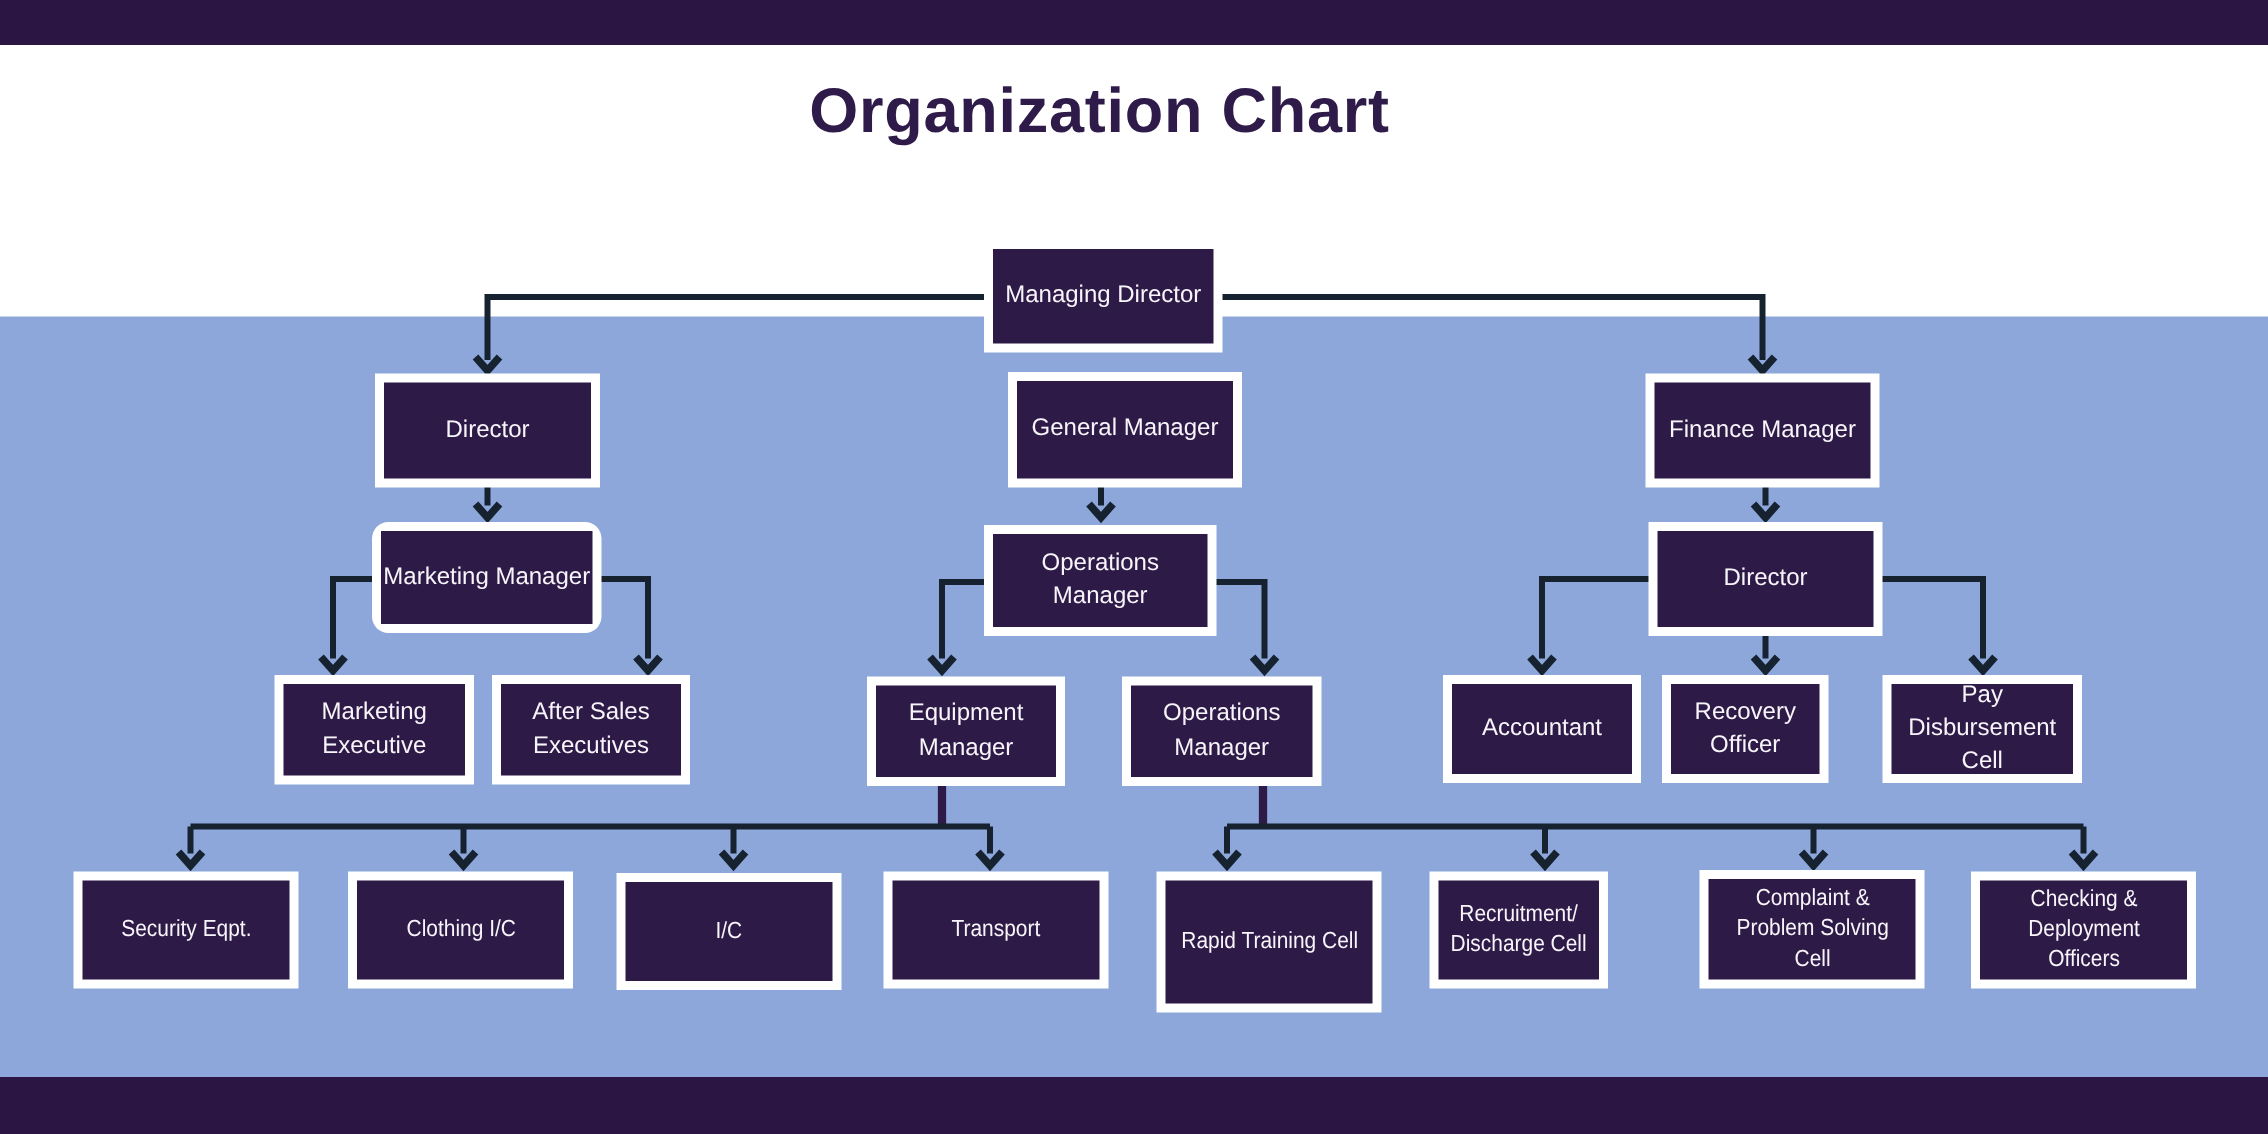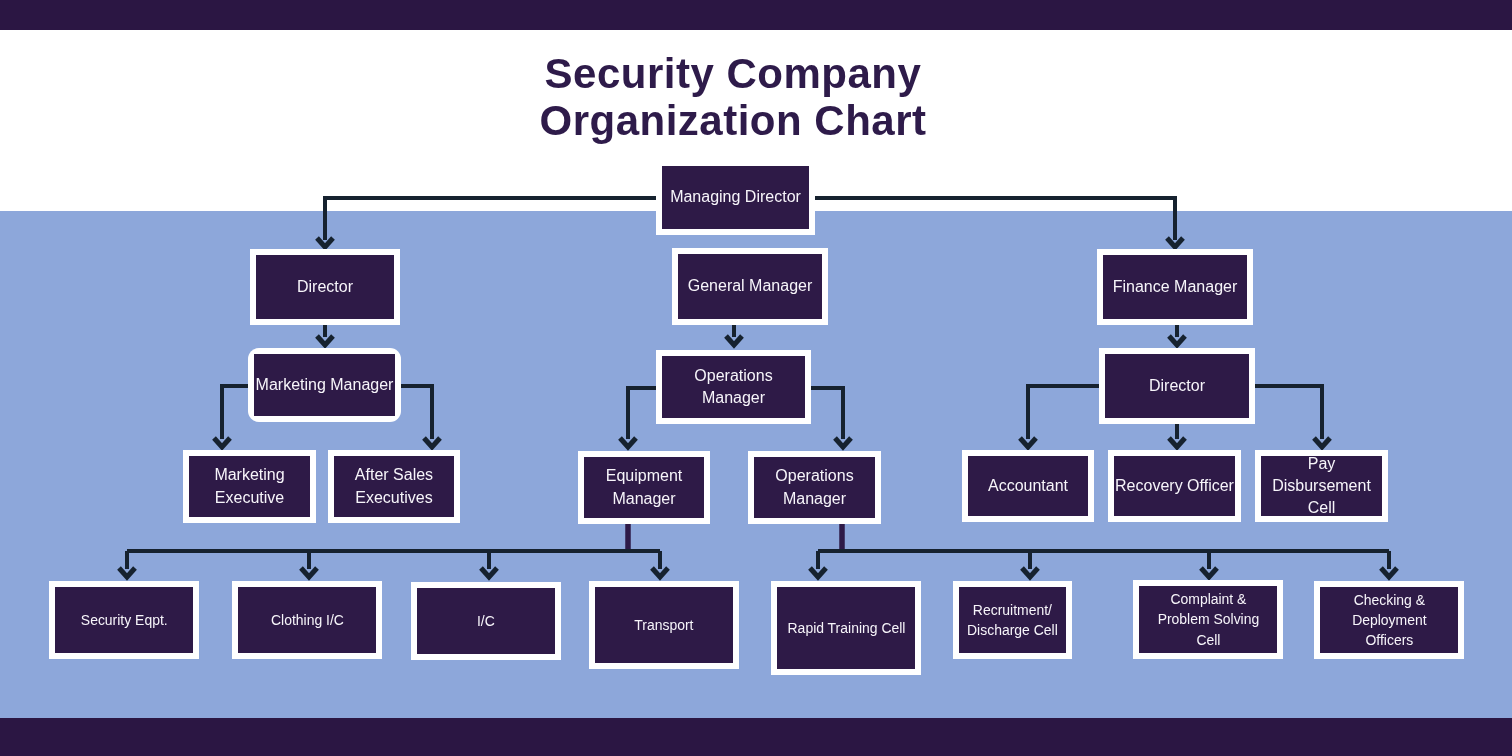--- a/index.html
+++ b/index.html
@@ -33,41 +33,40 @@
   .n-gm  {left:672px; top:248px; width:156px;height:77px;}
   .n-fm  {left:1097px;top:249px; width:156px;height:76px;}
   .n-mm  {left:248px; top:348px; width:153px;height:74px;border-radius:11px;}
   .n-om  {left:656px; top:350px; width:155px;height:74px;}
   .n-dirf{left:1099px;top:348px; width:156px;height:76px;}
   .n-me  {left:183px; top:450px; width:133px;height:73px;}
   .n-ase {left:328px; top:450px; width:132px;height:73px;}
   .n-em  {left:578px; top:451px; width:132px;height:73px;}
   .n-om2 {left:748px; top:451px; width:133px;height:73px;}
   .n-acc {left:962px; top:450px; width:132px;height:72px;}
-  .n-ro  {left:1108px;top:450px; width:133px;height:72px;}
+  .n-ro  {left:1108px;top:450px; width:111px;height:72px;}
   .n-pdc {left:1255px;top:450px; width:133px;height:72px;}
   .n-se  {left:49px;  top:581px; width:150px;height:78px;}
   .n-cic {left:232px; top:581px; width:150px;height:78px;}
   .n-ic  {left:411px; top:582px; width:150px;height:78px;}
-  .n-tr  {left:589px; top:581px; width:150px;height:88px;}
+  .n-tr  {left:589px; top:581px; width:150px;height:78px;}
   .n-rtc {left:771px; top:581px; width:150px;height:94px;}
   .n-rdc {left:953px; top:581px; width:119px;height:78px;}
   .n-cpsc{left:1133px;top:580px; width:150px;height:79px;}
   .n-cdo {left:1314px;top:581px; width:150px;height:78px;}
 </style>
 </head>
 <body>
 
 <div class="canvas" style="--purple: #2E1A47; --bar: #2B1643; --blue: #8DA7DA; --navy: #16222F; --title: #2E1B4A;">
   <div class="bar-top"></div>
   <div class="blue-bg"></div>
   <div class="bar-bottom"></div>
 
   <div class="title">
-    <div>Security Company</div>
     <div>Organization Chart</div>
   </div>
 
   <svg class="connectors" width="1512" height="756">
 
     <path class="c" d="M325 198 H1175"></path>
     <path class="c" d="M325 196 V240"></path>
       <path class="a" d="M317 238 L325 247 L333 238"></path>
     <path class="c" d="M1175 196 V240"></path>
       <path class="a" d="M1167 238 L1175 247 L1183 238"></path>

